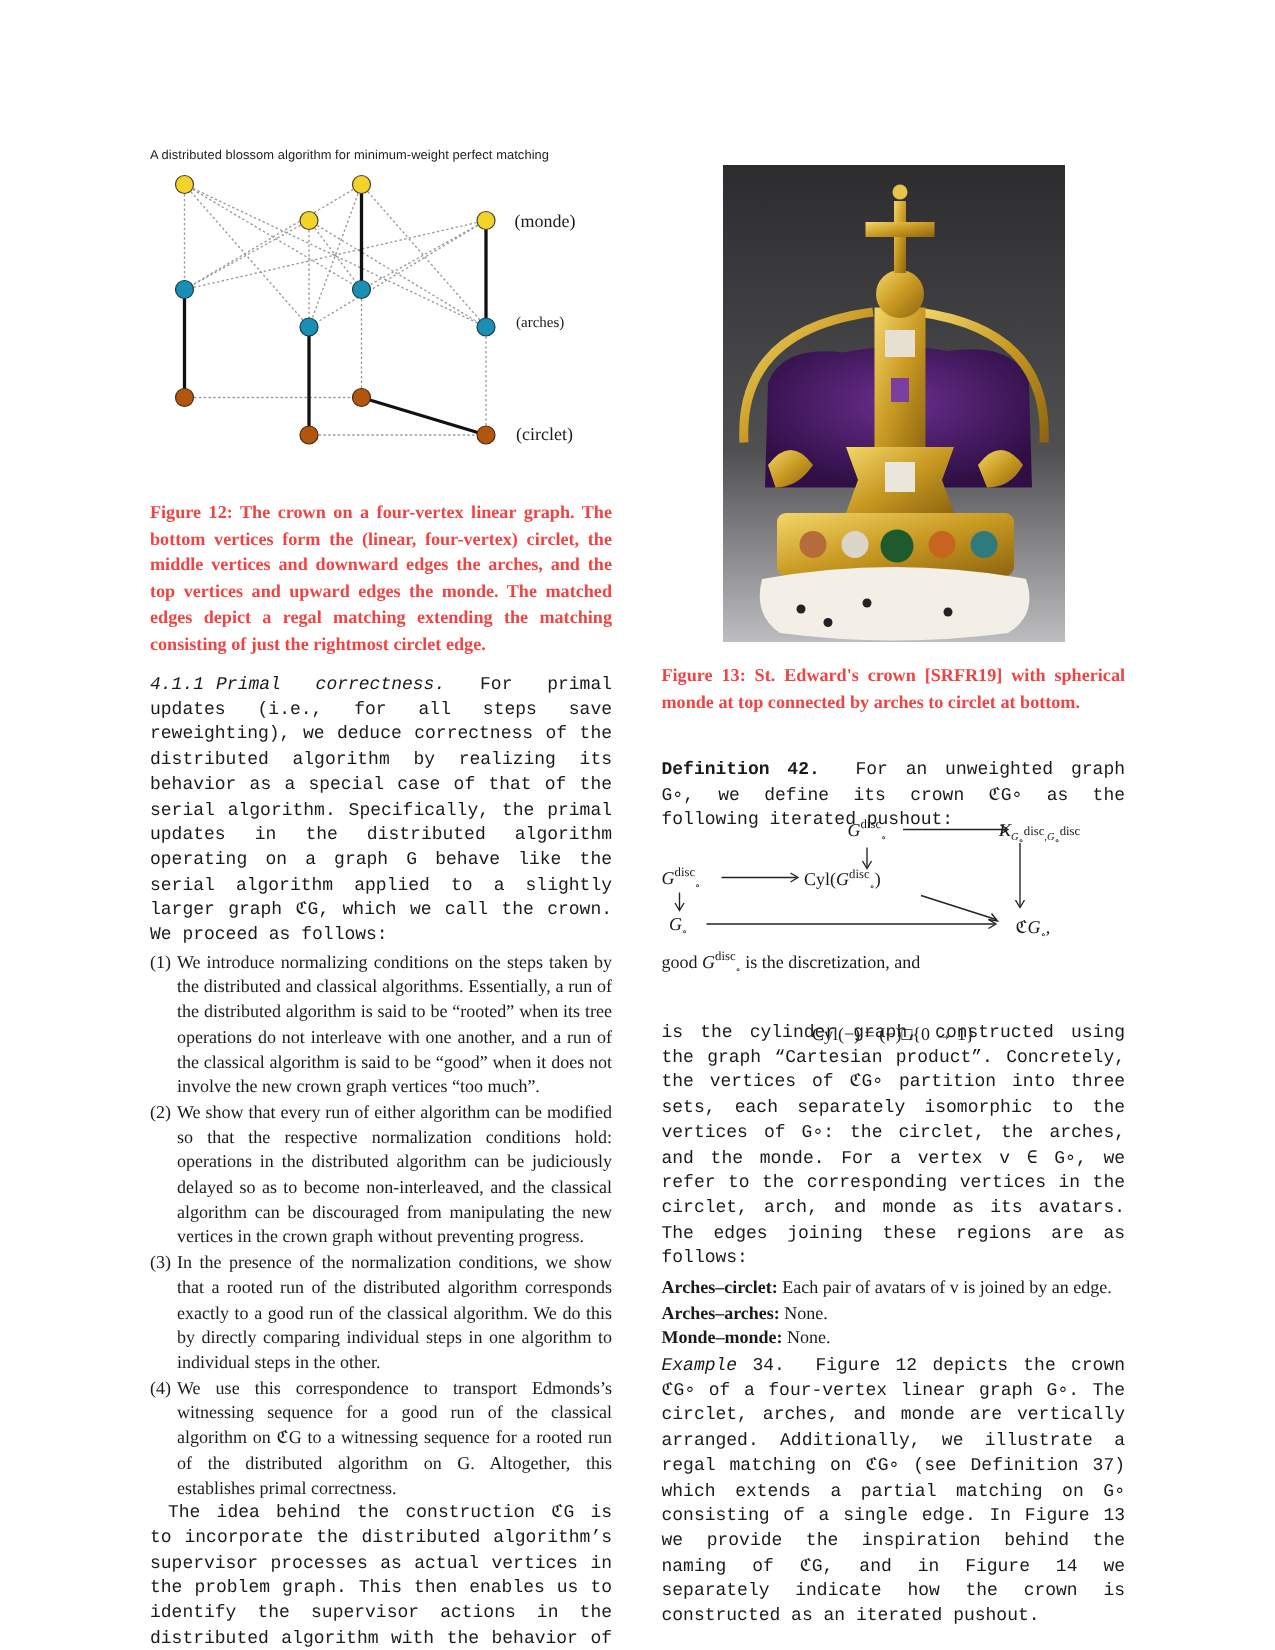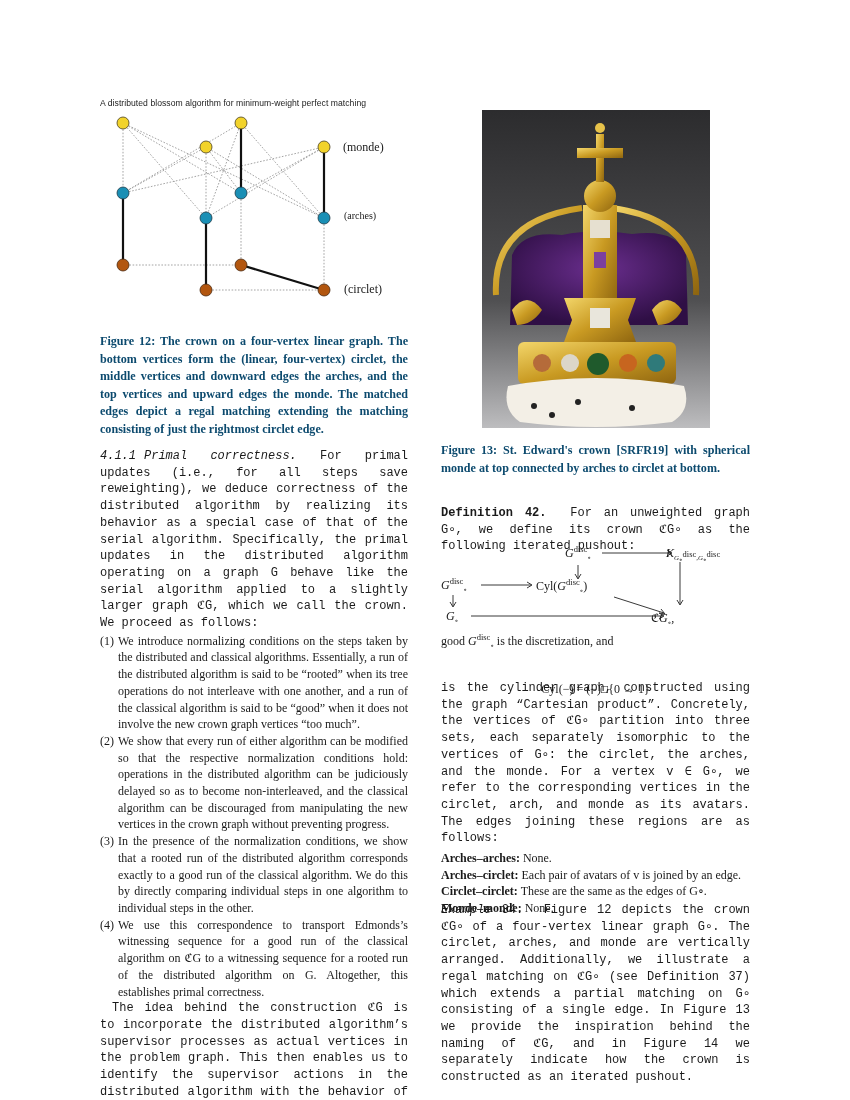--- a/index.html
+++ b/index.html
@@ -2,21 +2,21 @@
 <html><head>
 <meta charset="utf-8">
 <style>
   html, body { margin: 0; padding: 0; background: #ffffff; }
   body { width: 850px; height: 1100px; position: relative; overflow: hidden;
          font-family: "Liberation Serif", "DejaVu Serif", serif; color: #1a1a1a; }
   .running-head { position: absolute; left: 100px; top: 98px; font-family: "Liberation Sans", "DejaVu Sans", sans-serif;
                   font-size: 8.6px; color: #222; letter-spacing: 0.05px; }
   .fig12 { position: absolute; left: 95px; top: 108px; width: 330px; height: 200px; }
   .fig12 svg { display: block; }
-  .caption { position: absolute; font-weight: bold; font-size: 12.1px; line-height: 17.6px; text-align: justify; color: #0c4a6e; }
+  .caption { position: absolute; font-weight: bold; font-size: 12.1px; line-height: 17.6px; text-align: justify; color: #ef4444; }
   .col-left { position: absolute; left: 100px; top: 448px; width: 308px; font-size: 12px; line-height: 16.7px; text-align: justify; }
   .col-right { position: absolute; left: 441px; width: 309px; font-size: 12px; line-height: 16.7px; text-align: justify; }
   p { margin: 0; font-family: Liberation Mono, monospace; }
   .indent { text-indent: 12px; }
   .sec-num { font-style: italic; margin-right: 8px; }
   .sec-title { font-style: italic; }
   ol.steps { list-style: none; margin: 1px 0 0 0; padding: 0; }
   ol.steps li { position: relative; padding-left: 18px; }
   ol.steps li .num { position: absolute; left: 0; top: 0; }
   em { font-style: italic; }
@@ -189,33 +189,32 @@
         <path d="M218 73 L224 74 L220 69"></path>
       <line x1="30" y1="76" x2="222" y2="76"></line>
         <path d="M218 73 L223 76 L218 79"></path>
     </g>
   </svg>
   <div class="cd-node math" style="left:124px;top:4px;">G<sup>disc</sup><sub>∘</sub></div>
   <div class="cd-node math" style="left:225px;top:6px;"><span>K</span><sub>G<sub>∘</sub><sup>disc</sup>,G<sub>∘</sub><sup>disc</sup></sub></div>
   <div class="cd-node math" style="left:0px;top:36px;">G<sup>disc</sup><sub>∘</sub></div>
   <div class="cd-node" style="left:95px;top:37px;">Cyl(<i>G</i><sup>disc</sup><sub>∘</sub>)</div>
   <div class="cd-node math" style="left:5px;top:69px;">G<sub>∘</sub></div>
-  <div class="cd-node" style="left:210px;top:69px;"><span class="frak">ℭ</span><i>G</i><sub>∘</sub>,</div>
+  <div class="cd-node" style="left:236px;top:69px;"><span class="frak">ℭ</span><i>G</i><sub>∘</sub>,</div>
 </div>
 
 <div class="def-after">
   <span>good</span> <i>G</i><sup style="font-size:8.5px">disc</sup><sub style="font-size:7px">∘</sub> <span>is the discretization, and</span>
 </div>
 <div class="cyl-eq">Cyl(−) = (−)□{0 → 1}</div>
 
 <div class="col-right" style="top:680px;">
   <p>is the cylinder graph, constructed using the graph “Cartesian product”. Concretely, the vertices of ℭG∘ partition into three sets, each separately isomorphic to the vertices of G∘: the circlet, the arches, and the monde. For a vertex v ∈ G∘, we refer to the corresponding vertices in the circlet, arch, and monde as its avatars. The edges joining these regions are as follows:</p>
   <ul class="edge-list">
+    <li><b>Arches–circlet:</b> <span>Each pair of avatars of v is joined by an edge.</span></li>
     <li><b>Arches–arches:</b> <span>None.</span></li>
-    <li><b>Arches–circlet:</b> <span>Each pair of avatars of v is joined by an edge.</span></li>
-    <li><b>Circlet–circlet:</b> <span>These are the same as the edges of G∘.</span></li>
     <li><b>Monde–monde:</b> <span>None.</span></li>
   </ul>
 </div>
 
 <div class="col-right" style="top:890px;margin-top:12px;">
   <p><em>Example</em> <span>34.</span>&nbsp; <span>Figure 12 depicts the crown ℭG∘ of a four-vertex linear graph G∘. The circlet, arches, and monde are vertically arranged. Additionally, we illustrate a regal matching on ℭG∘ (see Definition 37) which extends a partial matching on G∘ consisting of a single edge. In Figure 13 we provide the inspiration behind the naming of ℭG, and in Figure 14 we separately indicate how the crown is constructed as an iterated pushout.</span></p>
 </div>
 
 </body></html>

